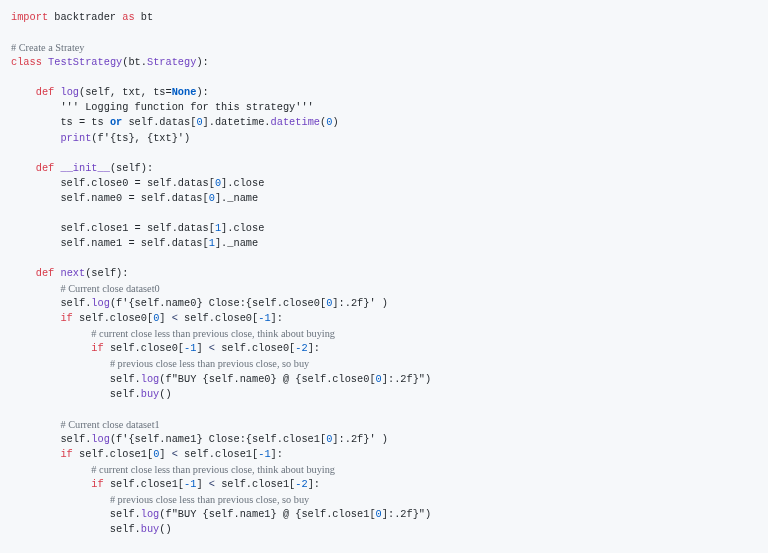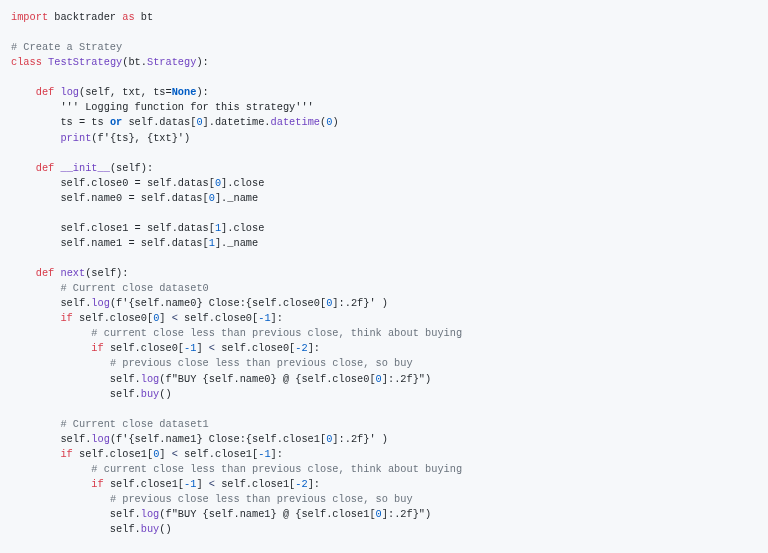--- a/index.html
+++ b/index.html
@@ -33,21 +33,21 @@
   }
   .line {
     display: block;
     height: 15.07px;
   }
   .kw { color: #d73a49; }
   .fn { color: #6f42c1; }
   .num { color: #005cc5; }
   .const { color: #005cc5; font-weight: bold; }
   .op { color: #2f3f6e; }
-  .cm { color: #6a737d; }
+  .cm { color: #6a737d; font-family: Liberation Serif, serif; }
   .str { color: #24292e; text-align: center; }
   .txt { color: #24292e; }
 </style>
 </head>
 <body>
 
 <div class="code-block">
   <pre class="code" id="code"><span class="line"><span class="kw">import</span><span class="txt"> backtrader </span><span class="kw">as</span><span class="txt"> bt</span></span><span class="line"></span><span class="line"><span class="cm"># Create a Stratey</span></span><span class="line"><span class="kw">class</span><span class="txt"> </span><span class="fn">TestStrategy</span><span class="txt">(bt.</span><span class="fn">Strategy</span><span class="txt">):</span></span><span class="line"></span><span class="line"><span class="txt">    </span><span class="kw">def</span><span class="txt"> </span><span class="fn">log</span><span class="txt">(self, txt, ts=</span><span class="const">None</span><span class="txt">):</span></span><span class="line"><span class="txt">        </span><span class="str">''' Logging function for this strategy'''</span></span><span class="line"><span class="txt">        ts = ts </span><span class="const">or</span><span class="txt"> self.datas[</span><span class="num">0</span><span class="txt">].datetime.</span><span class="fn">datetime</span><span class="txt">(</span><span class="num">0</span><span class="txt">)</span></span><span class="line"><span class="txt">        </span><span class="fn">print</span><span class="txt">(f'{ts}, {txt}')</span></span><span class="line"></span><span class="line"><span class="txt">    </span><span class="kw">def</span><span class="txt"> </span><span class="fn">__init__</span><span class="txt">(self):</span></span><span class="line"><span class="txt">        self.close0 = self.datas[</span><span class="num">0</span><span class="txt">].close</span></span><span class="line"><span class="txt">        self.name0 = self.datas[</span><span class="num">0</span><span class="txt">]._name</span></span><span class="line"></span><span class="line"><span class="txt">        self.close1 = self.datas[</span><span class="num">1</span><span class="txt">].close</span></span><span class="line"><span class="txt">        self.name1 = self.datas[</span><span class="num">1</span><span class="txt">]._name</span></span><span class="line"></span><span class="line"><span class="txt">    </span><span class="kw">def</span><span class="txt"> </span><span class="fn">next</span><span class="txt">(self):</span></span><span class="line"><span class="txt">        </span><span class="cm"># Current close dataset0</span></span><span class="line"><span class="txt">        self.</span><span class="fn">log</span><span class="txt">(f'{self.name0} Close:{self.close0[</span><span class="num">0</span><span class="txt">]:.2f}' )</span></span><span class="line"><span class="txt">        </span><span class="kw">if</span><span class="txt"> self.close0[</span><span class="num">0</span><span class="txt">] </span><span class="op">&lt;</span><span class="txt"> self.close0[</span><span class="num">-1</span><span class="txt">]:</span></span><span class="line"><span class="txt">             </span><span class="cm"># current close less than previous close, think about buying</span></span><span class="line"><span class="txt">             </span><span class="kw">if</span><span class="txt"> self.close0[</span><span class="num">-1</span><span class="txt">] </span><span class="op">&lt;</span><span class="txt"> self.close0[</span><span class="num">-2</span><span class="txt">]:</span></span><span class="line"><span class="txt">                </span><span class="cm"># previous close less than previous close, so buy</span></span><span class="line"><span class="txt">                self.</span><span class="fn">log</span><span class="txt">(f"BUY {self.name0} @ {self.close0[</span><span class="num">0</span><span class="txt">]:.2f}")</span></span><span class="line"><span class="txt">                self.</span><span class="fn">buy</span><span class="txt">()</span></span><span class="line"></span><span class="line"><span class="txt">        </span><span class="cm"># Current close dataset1</span></span><span class="line"><span class="txt">        self.</span><span class="fn">log</span><span class="txt">(f'{self.name1} Close:{self.close1[</span><span class="num">0</span><span class="txt">]:.2f}' )</span></span><span class="line"><span class="txt">        </span><span class="kw">if</span><span class="txt"> self.close1[</span><span class="num">0</span><span class="txt">] </span><span class="op">&lt;</span><span class="txt"> self.close1[</span><span class="num">-1</span><span class="txt">]:</span></span><span class="line"><span class="txt">             </span><span class="cm"># current close less than previous close, think about buying</span></span><span class="line"><span class="txt">             </span><span class="kw">if</span><span class="txt"> self.close1[</span><span class="num">-1</span><span class="txt">] </span><span class="op">&lt;</span><span class="txt"> self.close1[</span><span class="num">-2</span><span class="txt">]:</span></span><span class="line"><span class="txt">                </span><span class="cm"># previous close less than previous close, so buy</span></span><span class="line"><span class="txt">                self.</span><span class="fn">log</span><span class="txt">(f"BUY {self.name1} @ {self.close1[</span><span class="num">0</span><span class="txt">]:.2f}")</span></span><span class="line"><span class="txt">                self.</span><span class="fn">buy</span><span class="txt">()</span></span></pre>
 </div>
 

